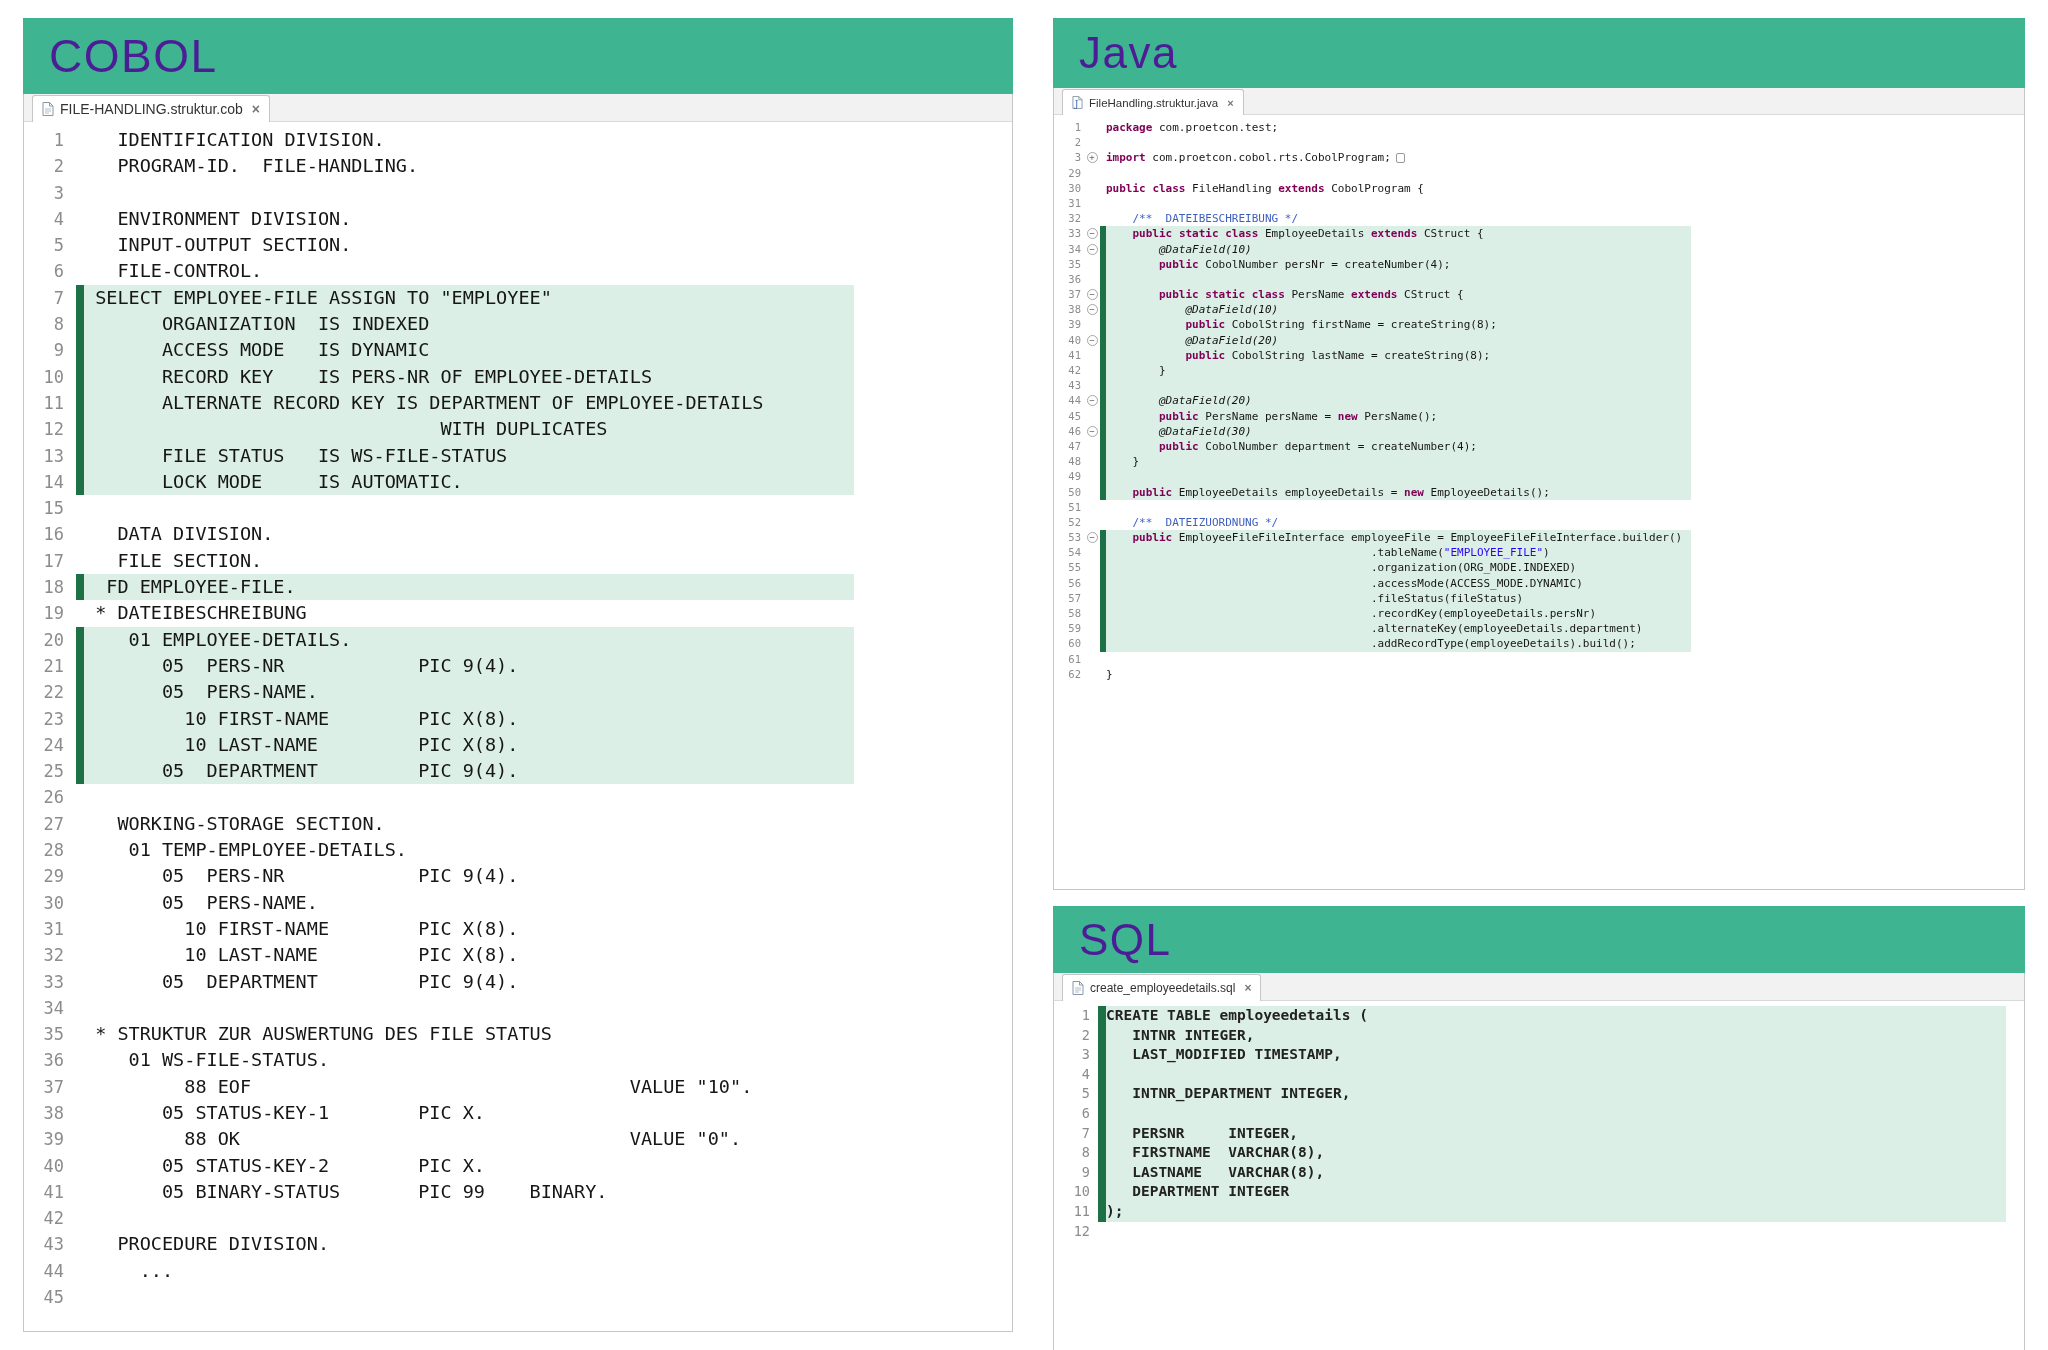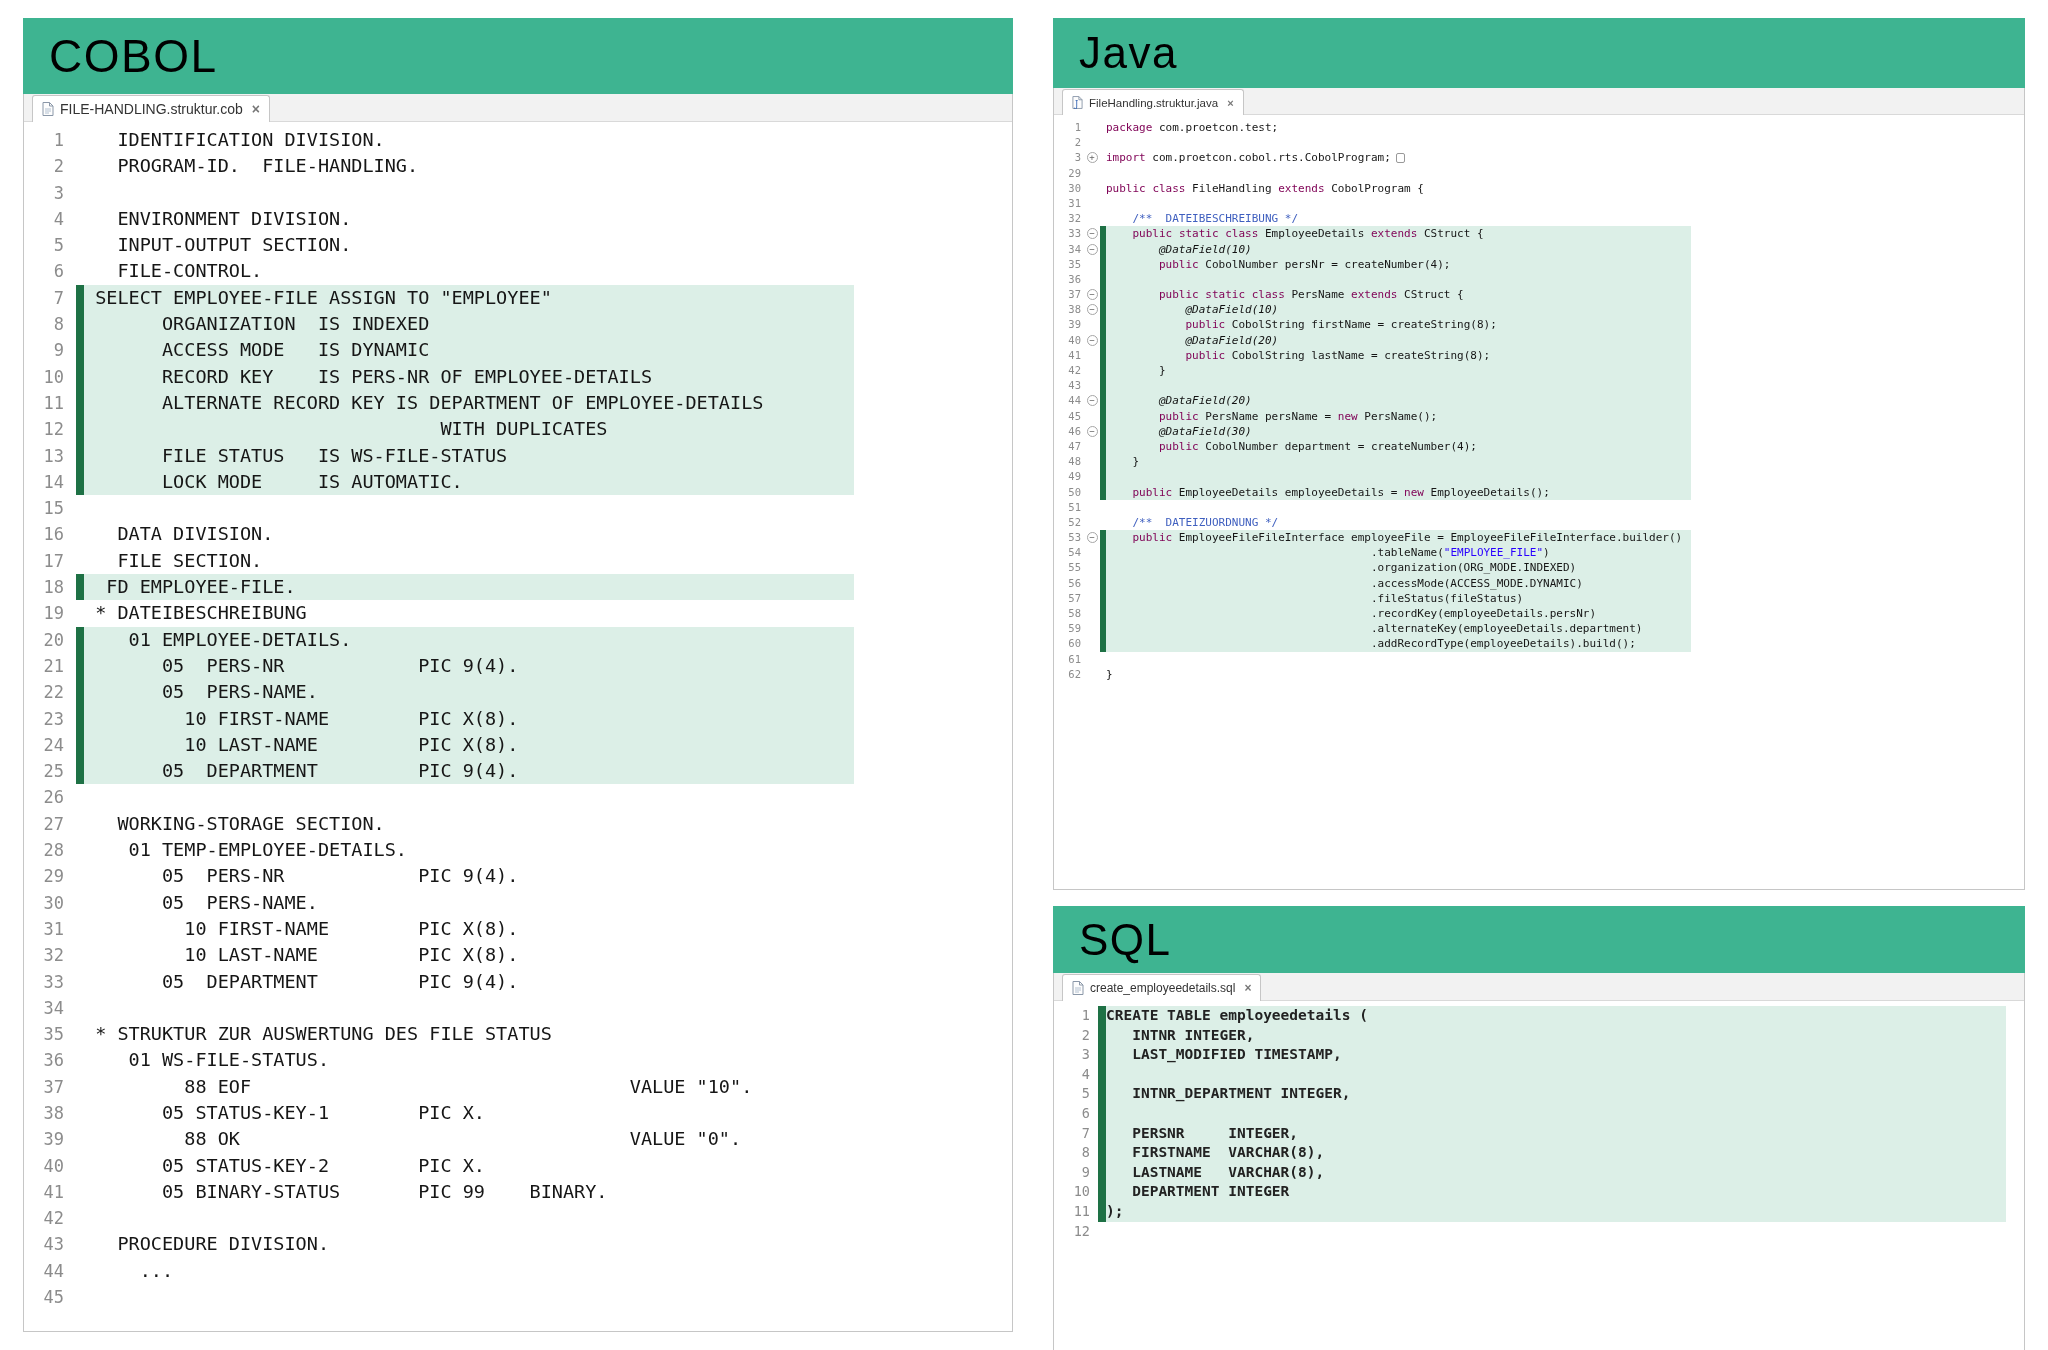--- a/index.html
+++ b/index.html
@@ -15,21 +15,21 @@
   body{
     width:2048px; height:1350px; position:relative; overflow:hidden;
     font-family:"Liberation Sans", sans-serif;
   }
   .panel{ position:absolute; display:flex; flex-direction:column; }
   #p-cobol{ left:23px; top:18px;  width:990px; height:1314px; }
   #p-java { left:1053px; top:18px; width:972px; height:872px; }
   #p-sql  { left:1053px; top:906px; width:972px; height:528px; }
 
   .phead{
-    background:var(--header-green); color:#000000; font-weight:300;
+    background:var(--header-green); color:#4c1d95; font-weight:300;
     letter-spacing:1.5px; display:flex; align-items:center;
     padding-left:26px; flex:0 0 auto;
   }
   #p-cobol .phead{ height:76px; font-size:46px; }
   #p-java  .phead{ height:70px; font-size:44px; }
   #p-sql   .phead{ height:67px; font-size:44px; }
 
   .echrome{
     flex:1; min-height:0; display:flex; flex-direction:column;
     border:1px solid #c6c6c6; border-top:none; background:#fff;
@@ -81,21 +81,21 @@
   #code-java .gbar{ flex:0 0 6px; }
   .hl .gbar{ background:var(--selection-bar); }
 
   .ctext{ white-space:pre; display:inline-block; color:#161616; }
   .hl .ctext{ background:var(--highlight-mint); }
   #code-cobol .hl .ctext{ min-width:770px; }
   #code-java  .hl .ctext{ min-width:585px; }
   #code-sql   .hl .ctext{ min-width:900px; }
   #code-sql .ctext{ font-weight:bold; color:#222; }
 
-  .tok-k{ color:var(--keyword); font-weight:normal;text-align:right; }
+  .tok-k{ color:var(--keyword); font-weight:bold;text-align:right; }
   .tok-c{ color:var(--javadoc); }
   .tok-s{ color:var(--string); }
   .tok-a{ color:#111;font-style:italic; }
   .tok-p{}
 
   .foldbox{
     display:inline-block; width:9px; height:10px; border:1px solid #999;
     border-radius:2px; margin-left:5px; vertical-align:middle; background:#fff;
   }
 </style>

